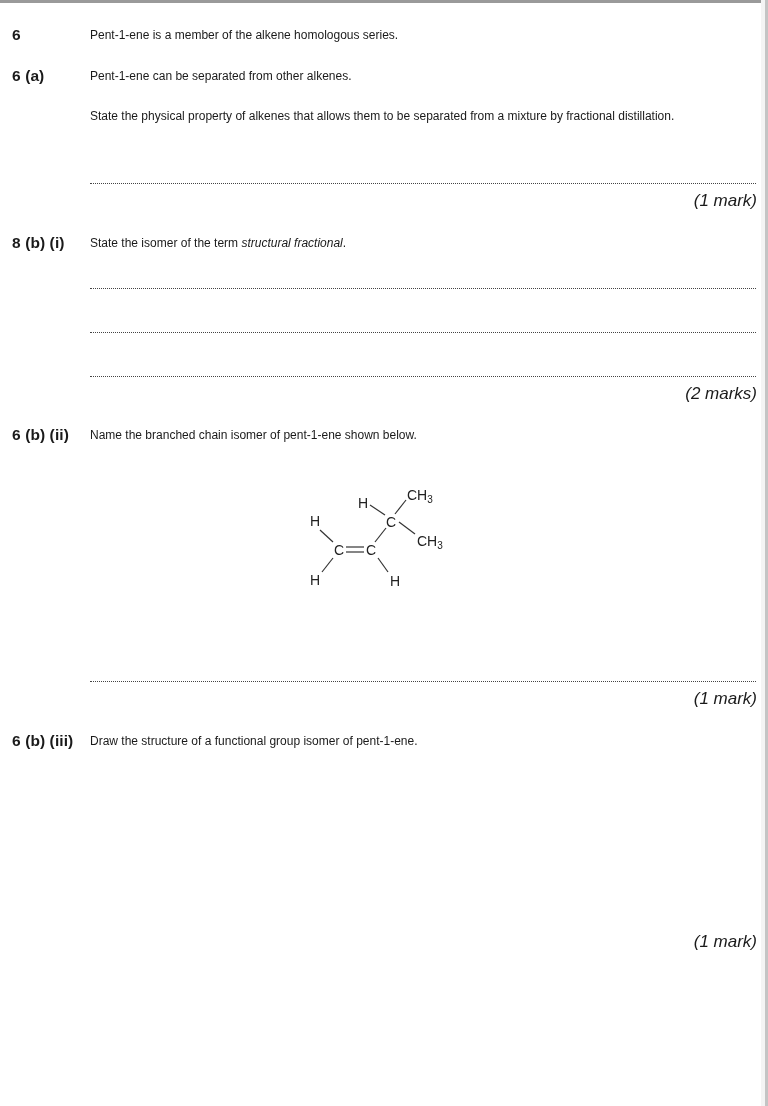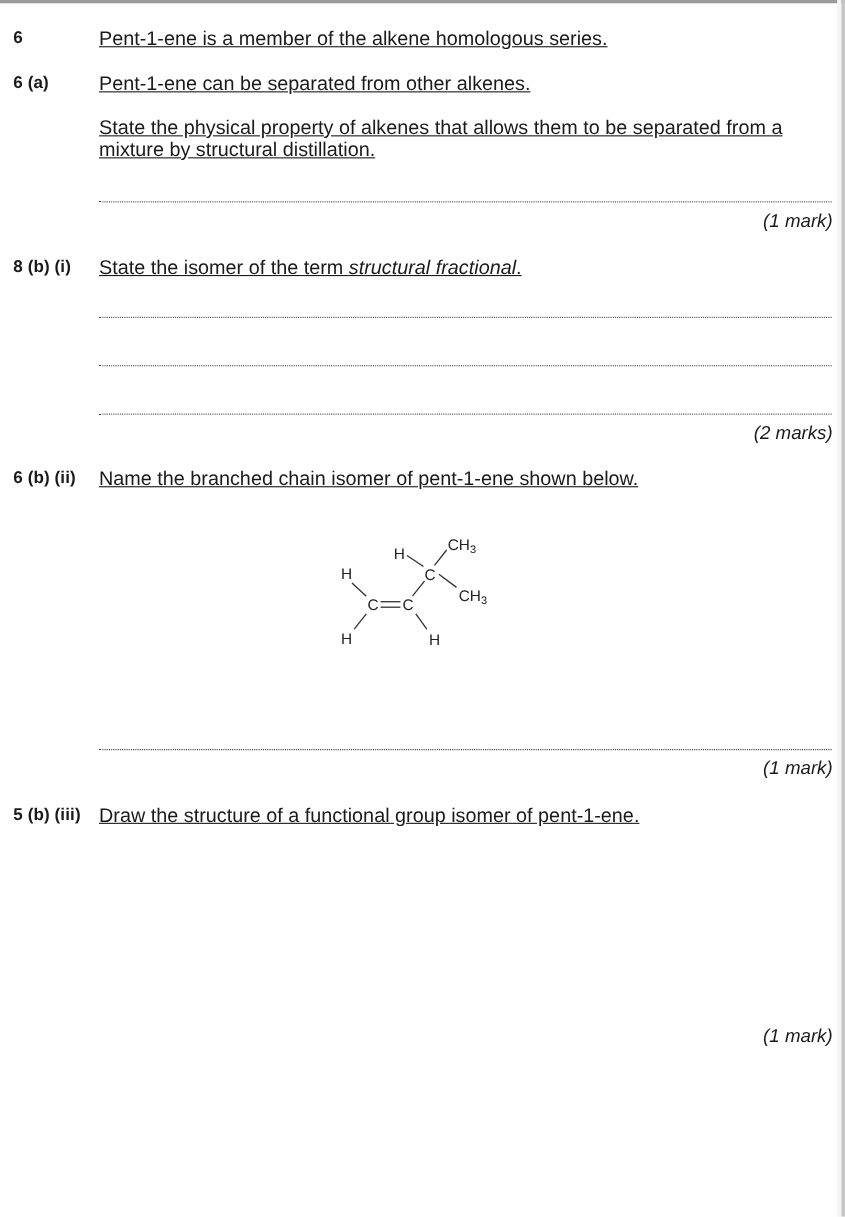--- a/index.html
+++ b/index.html
@@ -38,24 +38,23 @@
       left: 12px;
       font-weight: bold;
       font-size: 15.5px;
       line-height: 20px;
       white-space: nowrap;
       letter-spacing: 0.1px;
     }
     .qtext {
       position: absolute;
       left: 90px;
-      font-size: 18px;
+      font-size: 12px;
       line-height: 20px;
       white-space: nowrap;
-      text-decoration: underline;
     }
     .qtext.wrap {
       white-space: normal;
       width: 668px;
     }
     .answer-line {
       position: absolute;
       left: 90px;
       width: 666px;
       height: 0;
@@ -100,21 +99,21 @@
 
 <div class="page-top-border"></div>
 <div class="page-right-edge"></div>
 <div class="page-right-border"></div>
 
 <div class="qlabel" style="top:25px;">6</div>
 <div class="qtext" style="top:25px;">Pent-1-ene is a member of the alkene homologous series.</div>
 
 <div class="qlabel" style="top:66px;">6  (a)</div>
 <div class="qtext" style="top:66px;">Pent-1-ene can be separated from other alkenes.</div>
-<div class="qtext wrap" style="top:106px;">State the physical property of alkenes that allows them to be separated from a mixture by structural distillation.</div>
+<div class="qtext wrap" style="top:106px;">State the physical property of alkenes that allows them to be separated from a mixture by fractional distillation.</div>
 <div class="answer-line" style="top:183px;"></div>
 <div class="marks" style="top:191px;">(1 mark)</div>
 
 <div class="qlabel" style="top:233px;">8  (b) (i)</div>
 <div class="qtext" style="top:233px;"><span>State the isomer of the term </span><em>structural fractional</em><span>.</span></div>
 <div class="answer-line" style="top:288px;"></div>
 <div class="answer-line" style="top:332px;"></div>
 <div class="answer-line" style="top:376px;"></div>
 <div class="marks" style="top:384px;">(2 marks)</div>
 
@@ -151,16 +150,16 @@
     <text x="107" y="22"><tspan>CH</tspan><tspan class="sub" dy="3">3</tspan></text>
 
     <line x1="99" y1="44" x2="115" y2="56"></line>
     <text x="117" y="68"><tspan>CH</tspan><tspan class="sub" dy="3">3</tspan></text>
   </svg>
 </div>
 
 <div class="answer-line" style="top:681px;"></div>
 <div class="marks" style="top:689px;">(1 mark)</div>
 
-<div class="qlabel" style="top:731px;">5  (b) (iii)</div>
+<div class="qlabel" style="top:731px;">6  (b) (iii)</div>
 <div class="qtext" style="top:731px;">Draw the structure of a functional group isomer of pent-1-ene.</div>
 <div style="position:absolute;left:90px;top:760px;width:666px;height:165px;"></div>
 <div class="marks" style="top:932px;">(1 mark)</div>
 
 </body></html>

